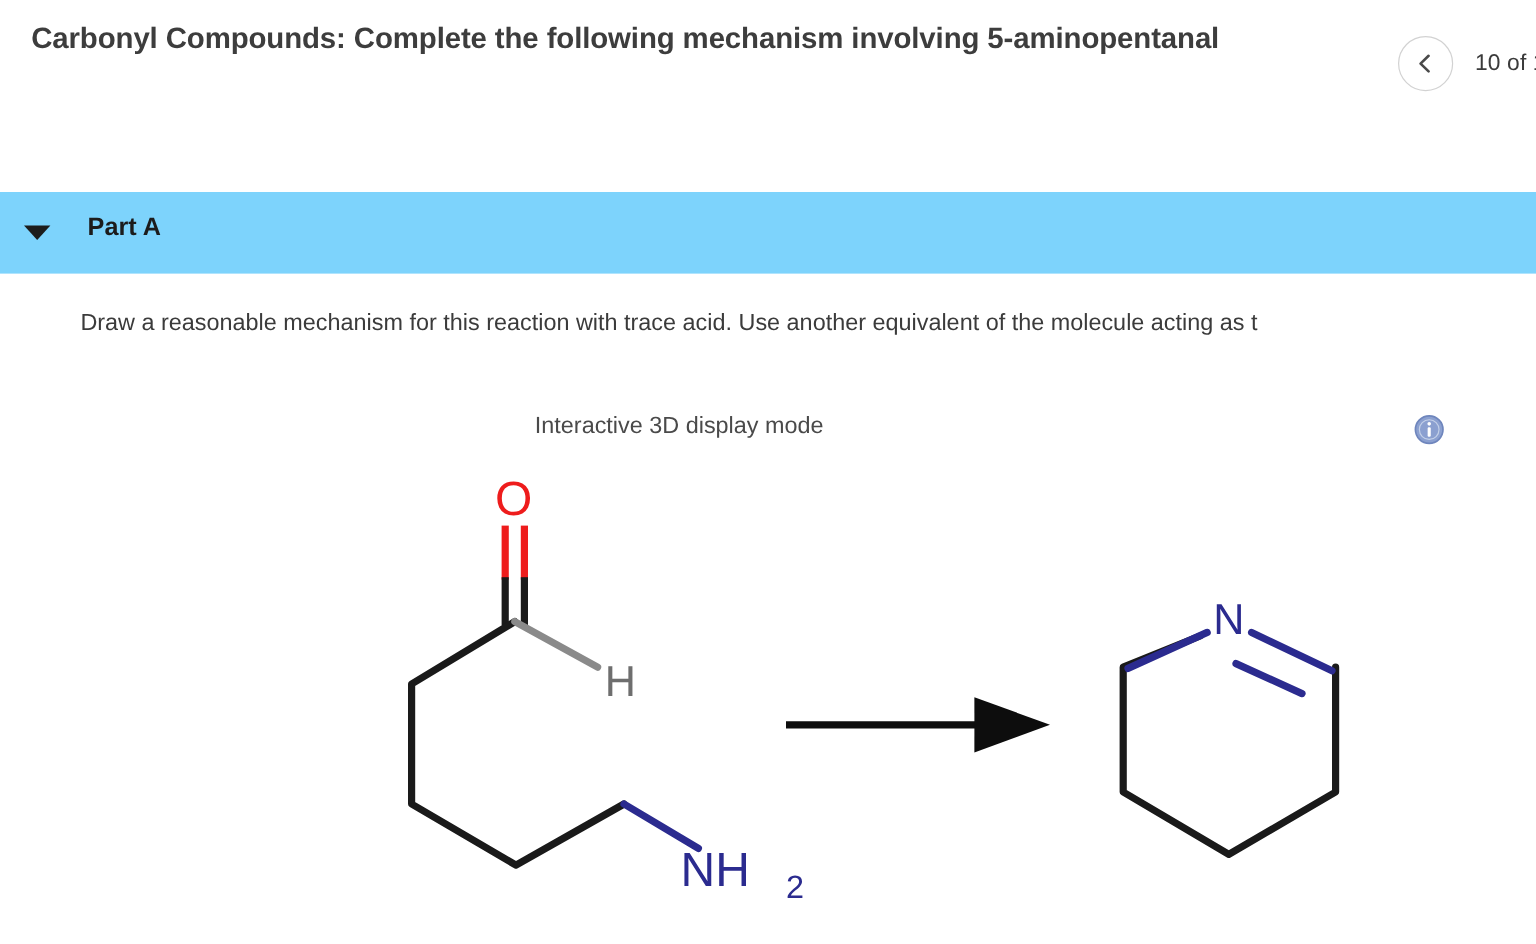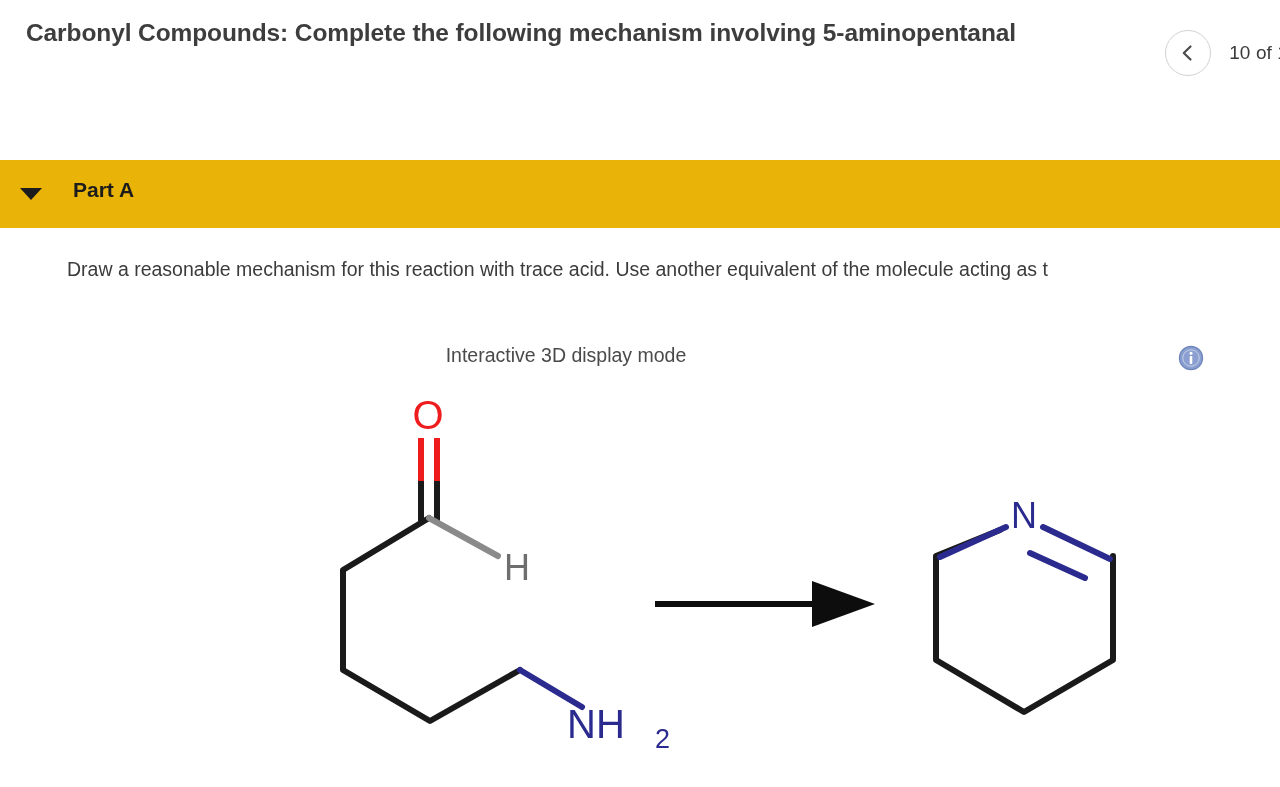--- a/index.html
+++ b/index.html
@@ -67,21 +67,21 @@
     letter-spacing: 0.1px;
   }
 
   
   #part-band {
     position: absolute;
     left: 0;
     top: 160px;
     width: 1280px;
     height: 68px;
-    background: #eab308;
+    background: #7dd3fc;
   }
   #part-toggle {
     position: absolute;
     left: 20px;
     top: 25px;
     width: 24px;
     height: 18px;
     cursor: pointer;
   }
   #part-toggle .tri {

